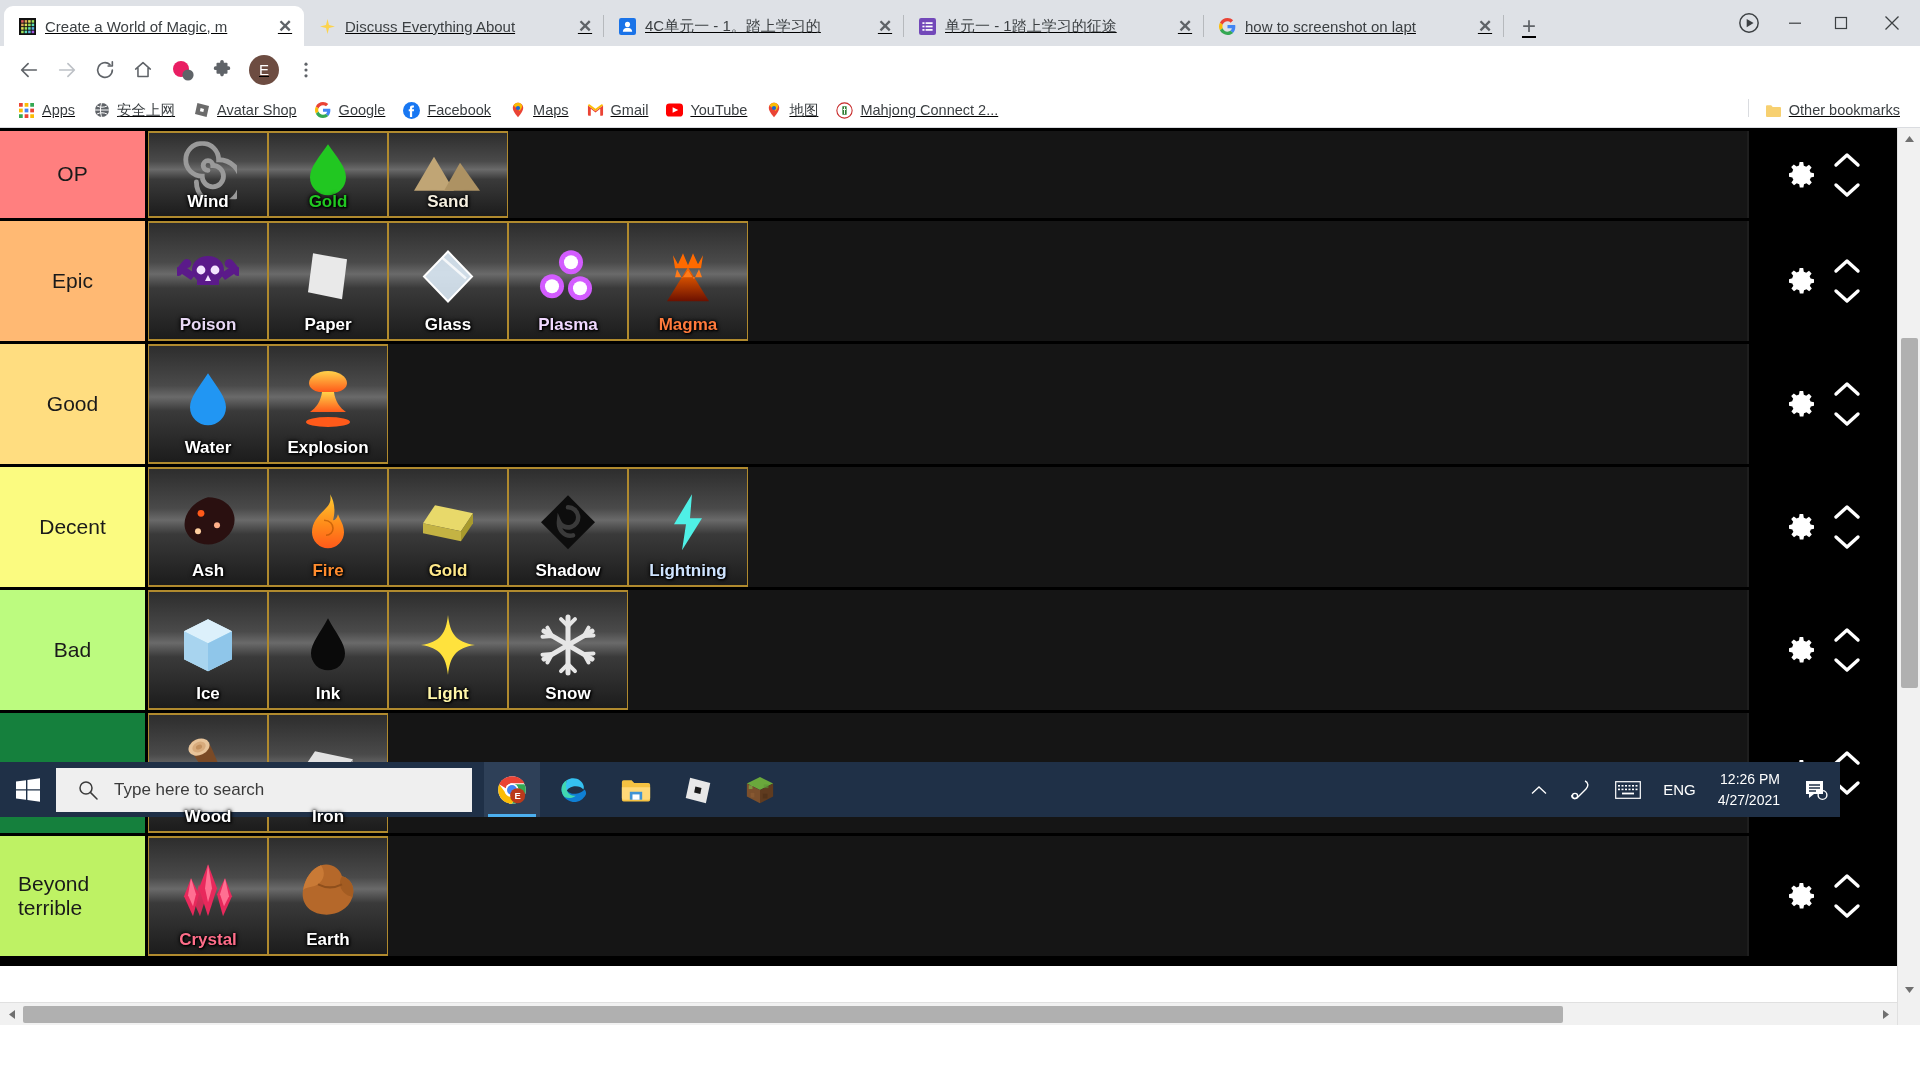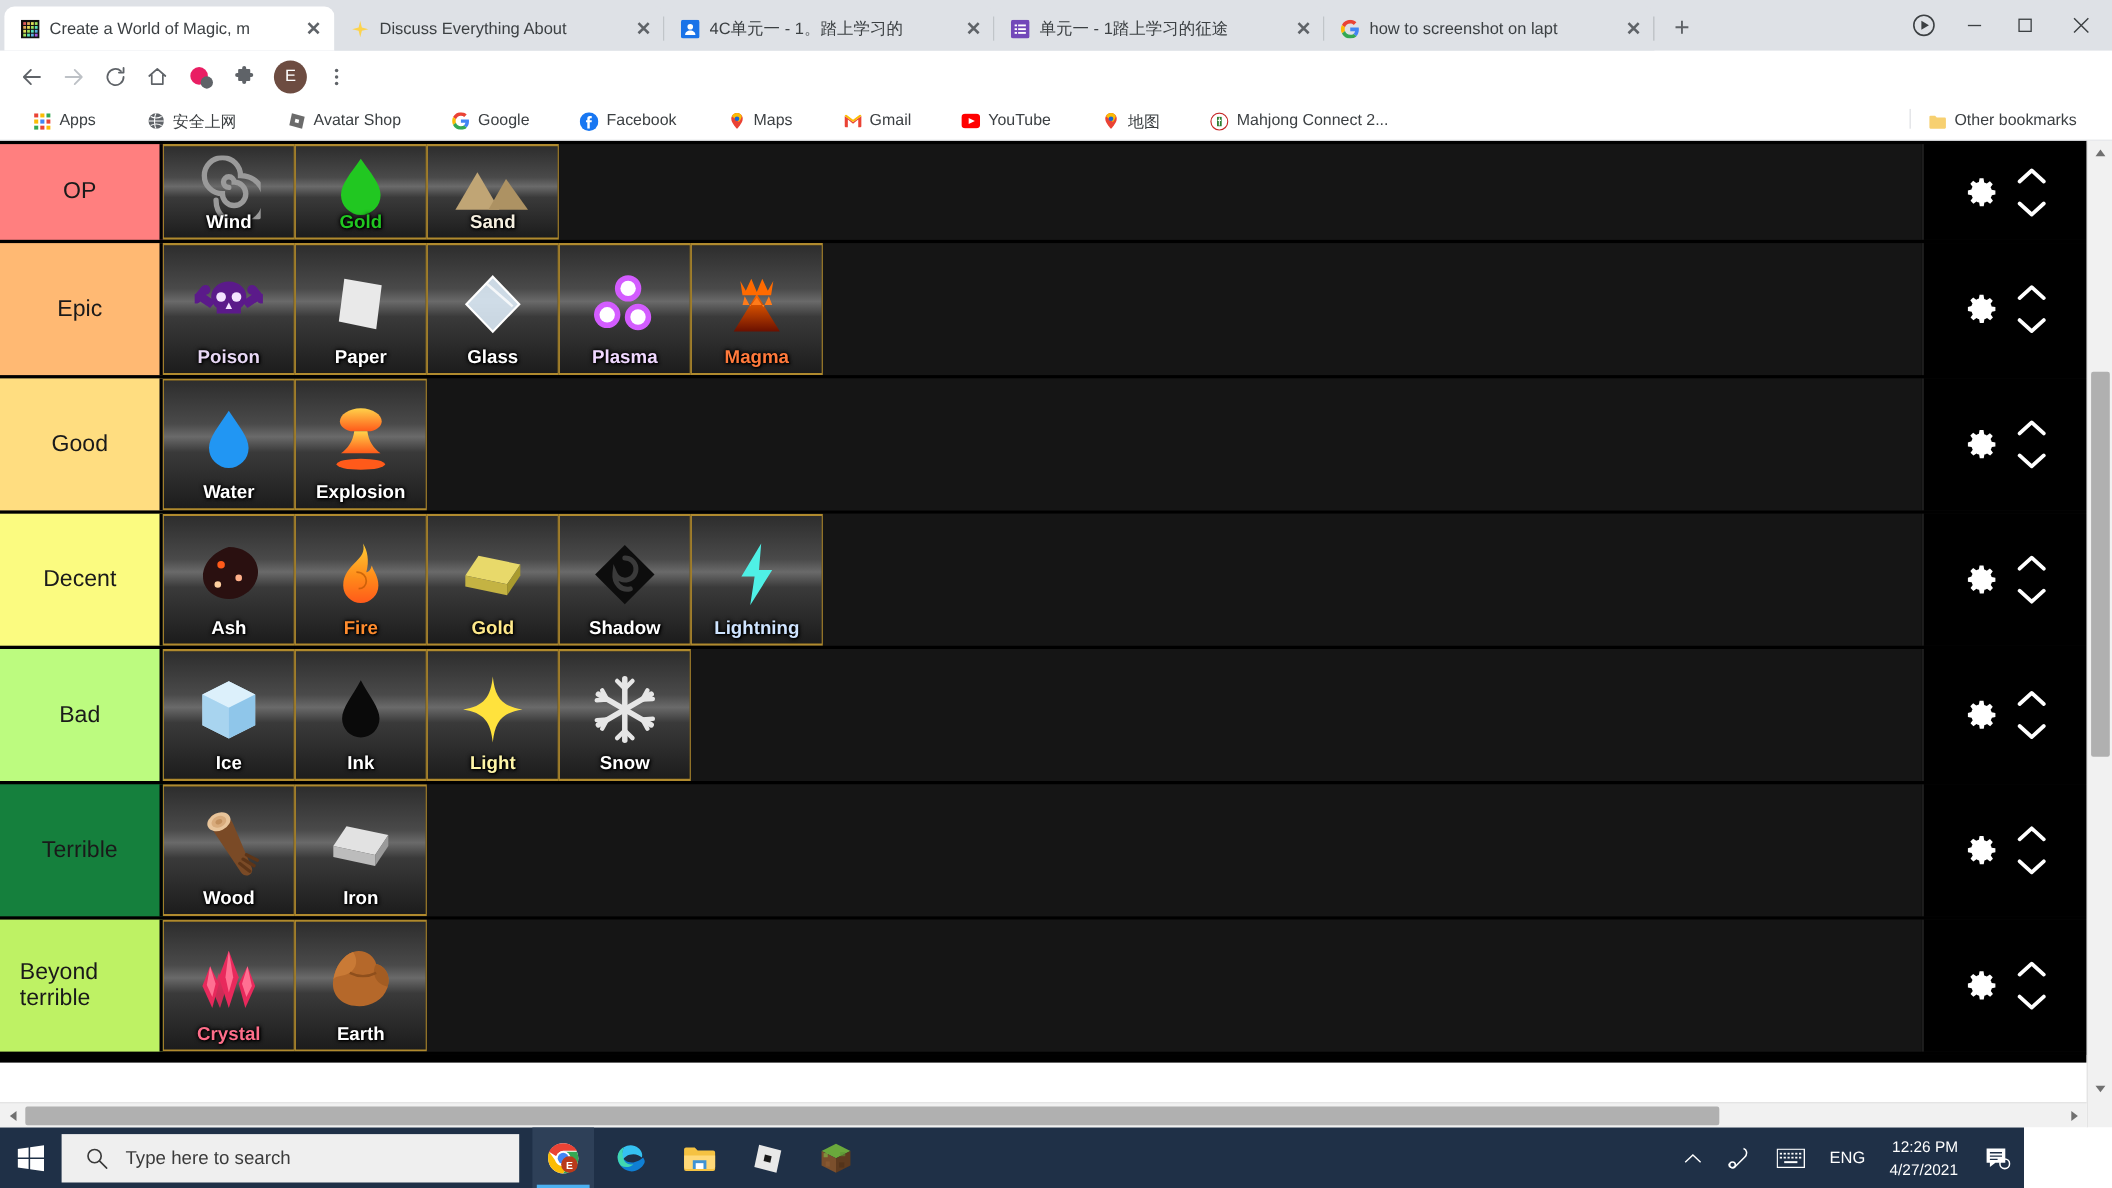--- a/index.html
+++ b/index.html
@@ -4,21 +4,21 @@
 <style>
   * { box-sizing: border-box; margin: 0; padding: 0; }
   html, body {
     width: 1920px; height: 1080px;
     overflow: hidden;
     font-family: "Liberation Sans", sans-serif;
     background: #ffffff;
   }
 
   
-  .chrome { width: 1920px; height: 1025px; background:#ffffff; position:relative; }
+  .chrome { width: 1920px; height: 762px; background:#ffffff; position:relative;text-decoration:underline; }
 
   
   .tabstrip {
     height: 46px; background:#dee1e6;
     display:flex; align-items:flex-end; padding-left:4px; position:relative;
   }
   .tab {
     height: 40px; width: 300px; display:flex; align-items:center;
     padding: 0 8px 0 14px; border-radius: 9px 9px 0 0;
     position:relative; flex-shrink:0;
@@ -67,21 +67,21 @@
   .tb-right { display:flex; align-items:center; }
   .tb-right .navbtn { width:40px; }
   .avatar-btn {
     width:30px; height:30px; border-radius:50%; background:#6d4c41; color:#fff;
     display:flex; align-items:center; justify-content:center; font-size:15px;
     margin:0 7px; flex-shrink:0;
   }
 
   
   .bookmarks { height:35px; background:#ffffff; display:flex; align-items:center;
-    padding:0 22px; border-bottom:1px solid #dadce0; position:relative;gap:28px; }
+    padding:0 10px; border-bottom:1px solid #dadce0; position:relative; }
   .bm { display:flex; align-items:center; padding:3px 8px; margin-right:2px; flex-shrink:0; }
   .bm .bmi { width:17px; height:17px; margin-right:7px; display:flex; align-items:center;
     justify-content:center; flex-shrink:0; }
   .bm .bml { font-size:14.5px; color:#3c4043; white-space:nowrap; }
   .bm-right { margin-left:auto; display:flex; align-items:flex-start; }
   .bm-sep { width:1px; height:18px; background:#dadce0; margin:0 8px; }
 
   
   .page { position:relative; width:1920px; height:897px; background:#fff; overflow:hidden; }
   .tierwrap { position:absolute; left:0; top:0; width:1897px; height:838px;

